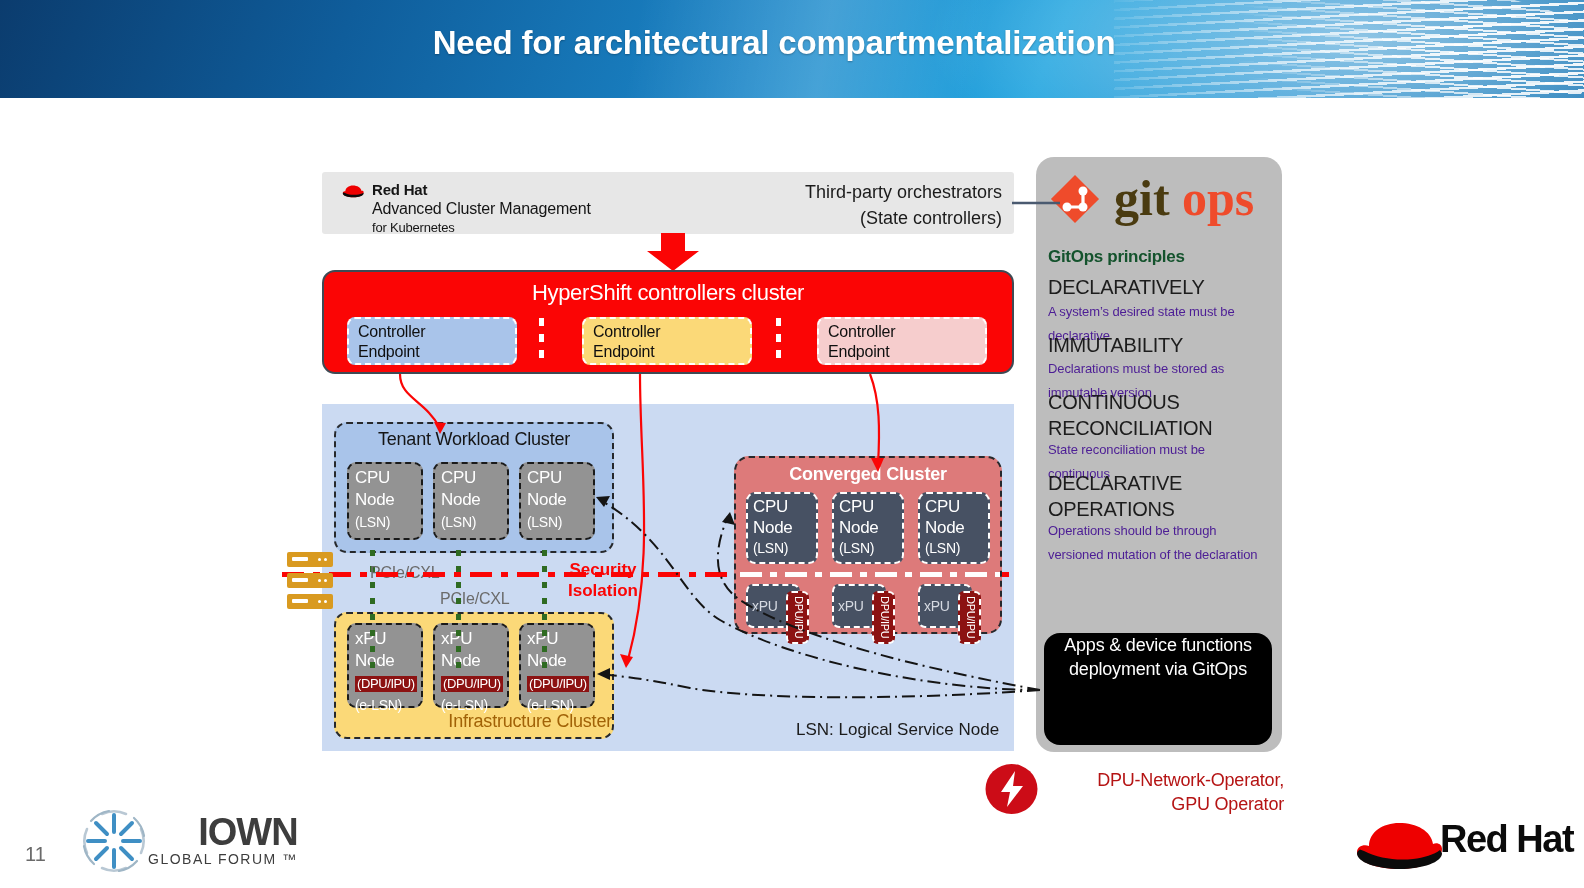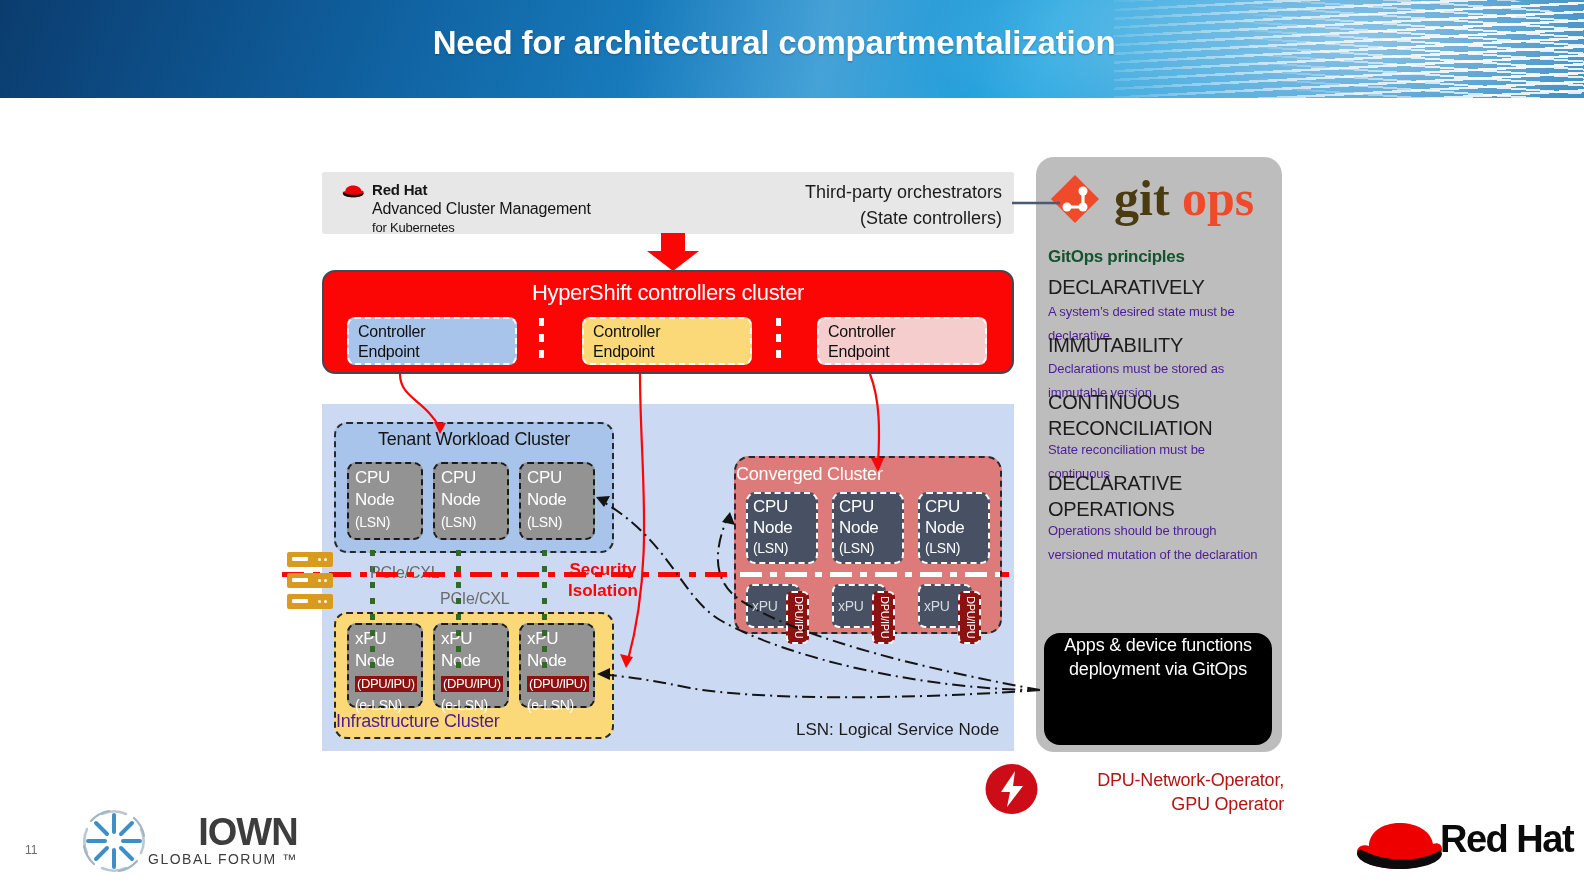--- a/index.html
+++ b/index.html
@@ -107,22 +107,22 @@
     color:#fff; padding:3px 0 0 6px; font-size:17px; line-height:22px; letter-spacing:-0.3px;
   }
   .node-gray .sub { font-size:14px; }
   .tenant .n1 { left:11px; } .tenant .n2 { left:97px; } .tenant .n3 { left:183px; }
 
   
   .infra {
     position:absolute; left:12px; top:208px; width:280px; height:127px;
     background:#fbd978; border:2px dashed #26282b; border-radius:13px;
   }
-  .infra .ttl { position:absolute; left:0; bottom:5px; width:100%; text-align:left;
-    font-size:18px; color:#4c1d95; letter-spacing:-0.2px;}
+  .infra .ttl { position:absolute; left:0; bottom:5px; width:100%; text-align:right;
+    font-size:18px; color:#a16207; letter-spacing:-0.2px;}
   .infra .node-gray { top:9px; height:85px; }
   .infra .n1 { left:11px; } .infra .n2 { left:97px; } .infra .n3 { left:183px; }
   .dpu-tag { display:inline-block; background:#8c1212; color:#fff; font-size:13px;
      padding:0 2px; line-height:16px; letter-spacing:-0.4px;}
   .elsn { font-size:14px; }
 
   
   .pcie { position:absolute; font-size:16px; color:#6b6b6b; letter-spacing:-0.2px;}
   .pcie.p1 { left:48px; top:160px; }
   .pcie.p2 { left:118px; top:186px; }
@@ -138,22 +138,22 @@
     background: repeating-linear-gradient(to bottom,#2f6b22 0 6px, transparent 6px 16px);
   }
   .gd1 { left:48px; top:146px; } .gd2 { left:134px; top:146px; } .gd3 { left:220px; top:146px; }
   .gd4 { left:48px; top:194px; } .gd5 { left:134px; top:194px; } .gd6 { left:220px; top:194px; }
 
   
   .converged {
     position:absolute; left:412px; top:52px; width:268px; height:178px;
     background:#dd7a7a; border:2px dashed #26282b; border-radius:15px;
   }
-  .converged .ttl { position:absolute; left:0; top:6px; width:100%; 
-    font-size:18px; color:#fff; letter-spacing:-0.2px;}
+  .converged .ttl { position:absolute; left:0; top:6px; width:100%; text-align:center;
+    font-size:18px; color:#fff; letter-spacing:-0.2px;font-weight:bold;}
   .node-dark {
     position:absolute; top:34px; width:72px; height:72px;
     background:#475163; border:2px dashed #fff; border-radius:9px;
     color:#fff; padding:2px 0 0 5px; font-size:17px; line-height:21px; letter-spacing:-0.3px;
   }
   .node-dark .sub { font-size:14px; }
   .converged .c1 { left:10px; } .converged .c2 { left:96px; } .converged .c3 { left:182px; }
   .conv-split { position:absolute; left:4px; top:114px; width:260px; height:5px;
      background: repeating-linear-gradient(to right,#fff 0 22px, transparent 22px 30px, #fff 30px 37px, transparent 37px 45px); }
   .xpu {
@@ -198,21 +198,21 @@
   }
 
   
   .bolt-circle { position:absolute; left:984px; top:763px; width:55px; height:52px; }
   .dpu-caption {
     position:absolute; left:1040px; top:768px; width:244px;
     color:#b51414; font-size:18px; line-height:24px; text-align:right; letter-spacing:-0.2px;
   }
 
   
-  .pagenum { position:absolute; left:25px; top:843px; font-size:12px; color:#6a6a6a; }
+  .pagenum { position:absolute; left:25px; top:843px; font-size:20px; color:#6a6a6a; }
   .iown { position:absolute; left:78px; top:805px; width:200px; height:72px; }
   .iown-text { position:absolute; left:148px; top:812px;text-align:right; }
   .iown-main { font-size:38px; font-weight:bold; color:#3d3d3d; letter-spacing:-1px; line-height:40px;}
   .iown-sub { font-size:14px; color:#3d3d3d; letter-spacing:1.5px; line-height:15px;}
   .rh-footer { position:absolute; left:1345px; top:812px; width:220px; height:62px;}
   .rh-word { position:absolute; left:1440px; top:818px; font-size:38px; font-weight:bold; color:#0b0b0b; letter-spacing:-1.5px;}
 
   svg { display:block; overflow:visible; }
   .ovl { position:absolute; left:0; top:0; width:1584px; height:888px; pointer-events:none; }
 </style>

